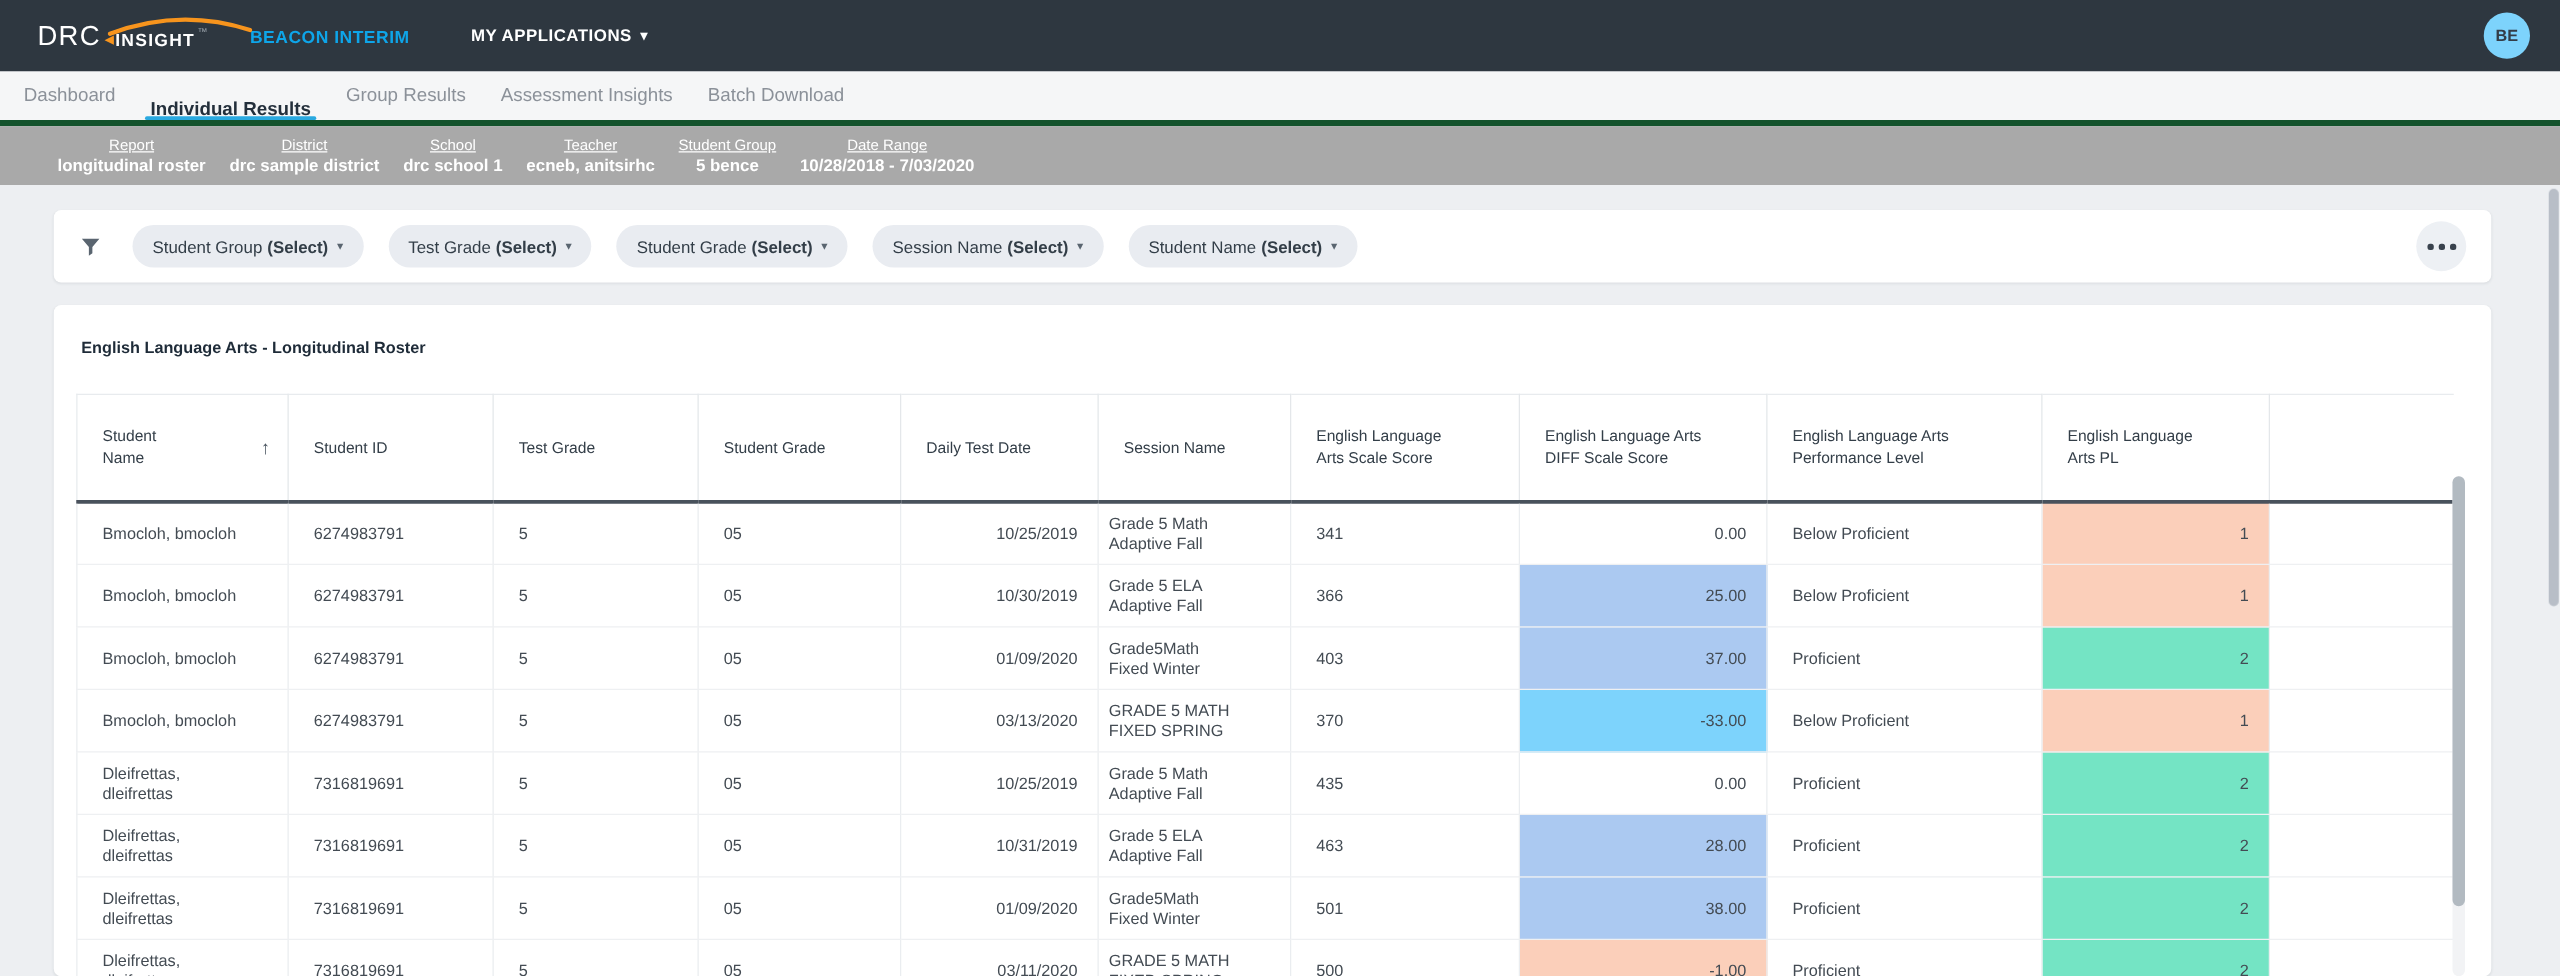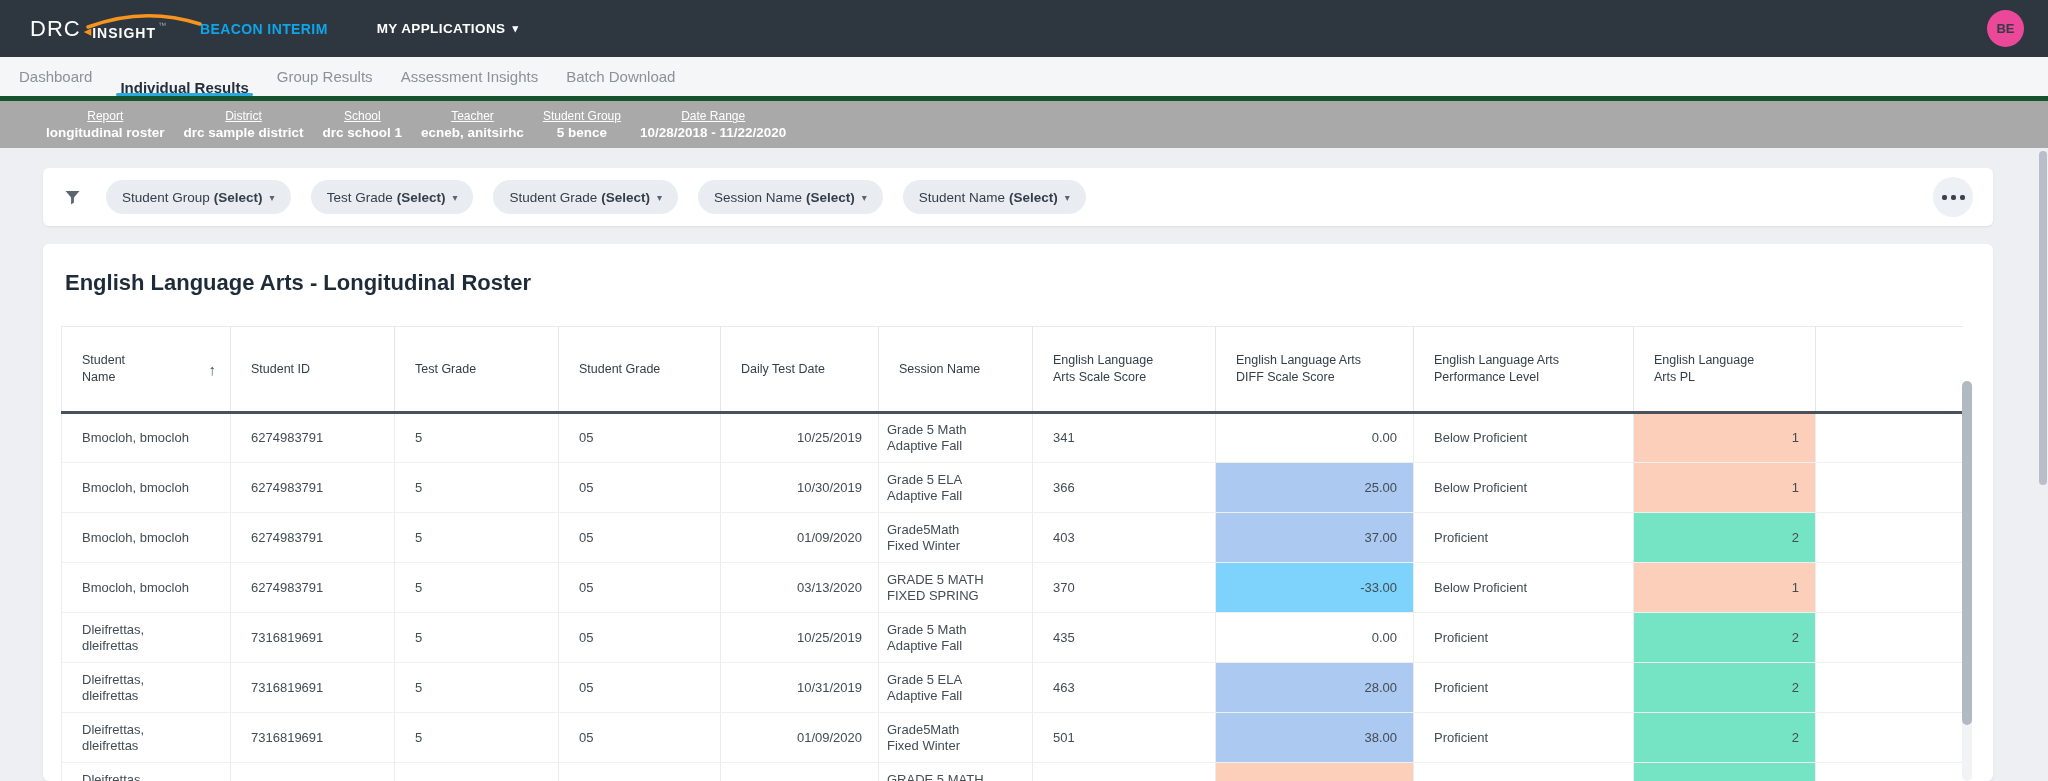--- a/index.html
+++ b/index.html
@@ -15,21 +15,21 @@
   .logo-insight-wrap { position:relative; display:inline-block; }
   .logo-arc { position:absolute; left:-6px; top:-11px; pointer-events:none; }
   .logo-insight { color:#fff; font-size:14px; font-weight:700; letter-spacing:1px; }
   .logo-tm { color:#9aa2aa; font-size:8px; margin:0 0 12px 2px; }
   .nav-product { color:#0ea5e9; font-size:14px; font-weight:700;
     letter-spacing:.4px; margin-right:30px; }
   .nav-apps { color:#ffffff; font-size:13.5px; font-weight:700;
     letter-spacing:.4px; display:flex; align-items:center; cursor:pointer;padding-left:19px; }
   .nav-apps .caret { font-size:11px; margin-left:7px; }
   .avatar { position:absolute; right:24px; top:10px; width:37px; height:37px;
-    border-radius:50%; background:#ec4899; color:#333d47; font-size:13px;
+    border-radius:50%; background:#7dd3fc; color:#333d47; font-size:13px;
     font-weight:700; display:flex; align-items:center; justify-content:center;
     cursor:pointer; }
 
   
   .tabbar { height:44px; background:#f5f6f7; display:flex; align-items:stretch;
     padding-left:5px; border-bottom:5px solid #14532d; }
   .tab { display:flex; align-items:center; padding:0 14px; font-size:15px;
     color:#8b9199; cursor:pointer; position:relative; }
   .tab.active { color:#232f3b; font-weight:700;margin-top:22px; }
   .tab.active::after { content:""; position:absolute; left:10px; right:10px;
@@ -57,21 +57,21 @@
     white-space:nowrap; }
   .pill b { margin-left:4px; }
   .pill .pill-caret { font-size:10px; color:#5a6570; margin-left:7px; }
   .more-btn { position:absolute; right:20px; top:9px; width:40px; height:40px;
     border:none; border-radius:50%; background:#edf0f4; cursor:pointer;
     display:flex; align-items:center; justify-content:center; gap:4px; }
   .more-btn .dot { width:5px; height:5px; border-radius:2px; background:#39424d; }
 
   .main-card { margin-top:18px; height:537px; padding:26px 0 0 22px;
     overflow:hidden; position:relative; }
-  .report-title { font-size:22px; font-weight:700; color:#1e2b38;
+  .report-title { font-size:13px; font-weight:700; color:#1e2b38;
     margin-bottom:30px; }
 
   
   table { border-collapse:collapse; table-layout:fixed; width:1901px;
     margin-left:-4px; }
   col.c0{width:169px} col.c1{width:164px} col.c2{width:164px}
   col.c3{width:162px} col.c4{width:158px} col.c5{width:154px}
   col.c6{width:183px} col.c7{width:198px} col.c8{width:220px}
   col.c9{width:182px} col.c10{width:147px}
   thead th { height:60px; vertical-align:middle; text-align:left;
@@ -149,21 +149,21 @@
   <div class="ctx-item">
     <div class="ctx-label">Teacher</div>
     <div class="ctx-value">ecneb, anitsirhc</div>
   </div>
   <div class="ctx-item">
     <div class="ctx-label">Student Group</div>
     <div class="ctx-value">5 bence</div>
   </div>
   <div class="ctx-item">
     <div class="ctx-label">Date Range</div>
-    <div class="ctx-value">10/28/2018 - 11/22/2020</div>
+    <div class="ctx-value">10/28/2018 - 7/03/2020</div>
   </div>
 </div>
 
 <main class="content">
 
   <section class="card filter-card">
     <span class="funnel">
       <svg width="15" height="15" viewBox="0 0 15 15">
           <path d="M0.5 1 h14 l-5.6 6.6 v5 l-2.8 1.9 v-6.9 z" fill="#5a6570"></path>
         </svg>

